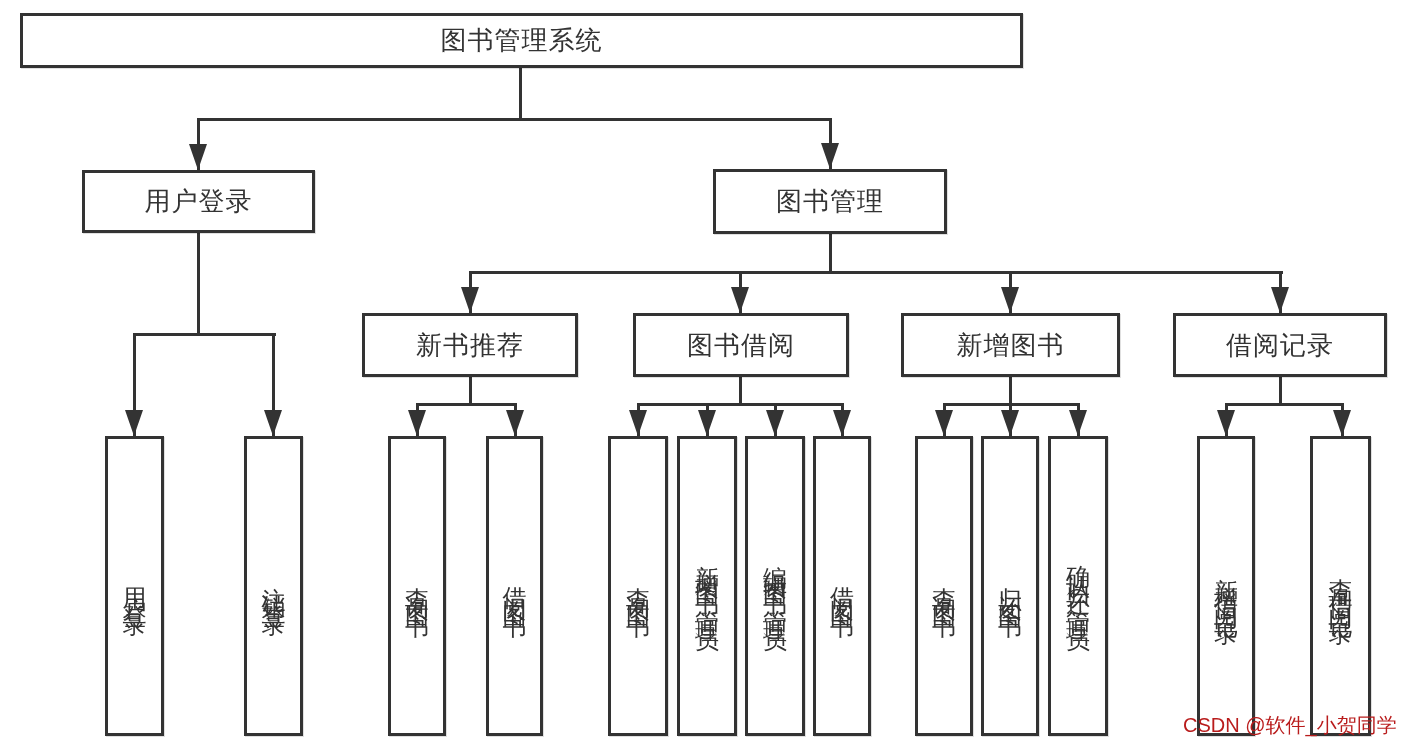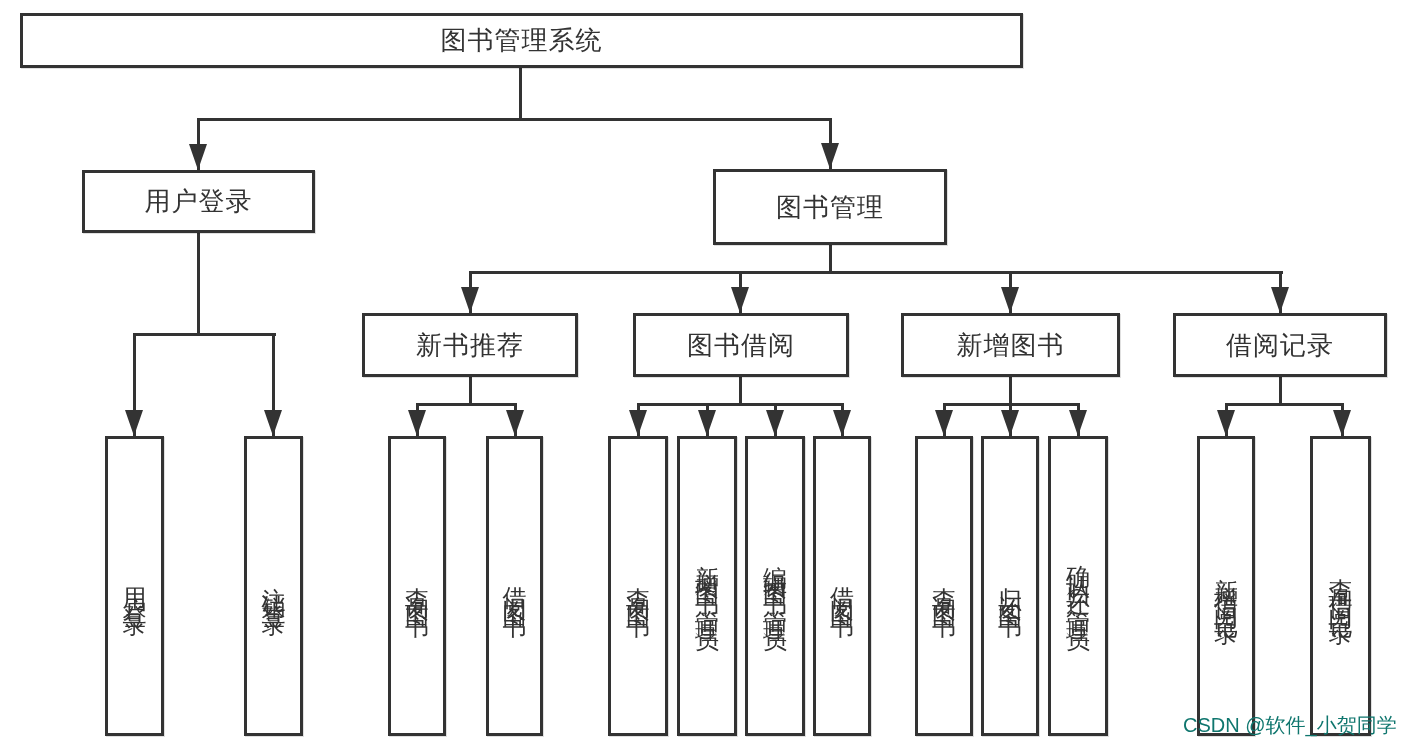--- a/index.html
+++ b/index.html
@@ -38,21 +38,21 @@
     position: absolute;
     width: 0; height: 0;
     border-left: 9px solid transparent;
     border-right: 9px solid transparent;
     border-top: 26px solid #333333;
   }
   .watermark {
     position: absolute;
     left: 1183px;
     top: 712px;
-    color: #0f766e;
+    color: #b91c1c;
     font-size: 20px;
     white-space: nowrap;
   }
 </style>
 </head>
 <body>
 
 <div class="canvas">
 
   <div class="vline" style="left:519px;top:66px;height:54px"></div>
@@ -110,21 +110,21 @@
   <div class="vline" style="left:1279px;top:377px;height:29px"></div>
   <div class="hline" style="left:1225px;top:403px;width:118px"></div>
   <div class="vline" style="left:1225px;top:403px;height:33px"></div>
   <div class="arrow" style="left:1217px;top:410px"></div>
   <div class="vline" style="left:1341px;top:403px;height:33px"></div>
   <div class="arrow" style="left:1333px;top:410px"></div>
 
   <div class="node" style="left:20px;top:13px;width:1003px;height:55px">图书管理系统</div>
 
   <div class="node" style="left:82px;top:170px;width:233px;height:63px">用户登录</div>
-  <div class="node" style="left:713px;top:169px;width:234px;height:76px">图书管理</div>
+  <div class="node" style="left:713px;top:169px;width:234px;height:65px">图书管理</div>
 
   <div class="node" style="left:633px;top:313px;width:216px;height:64px">图书借阅</div>
   <div class="node" style="left:362px;top:313px;width:216px;height:64px">新书推荐</div>
   <div class="node" style="left:901px;top:313px;width:219px;height:64px">新增图书</div>
   <div class="node" style="left:1173px;top:313px;width:214px;height:64px">借阅记录</div>
 
   <div class="node vnode" style="left:105px;top:436px;width:59px;height:300px">
     <span class="vtext">用户登录</span>
   </div>
   <div class="node vnode" style="left:244px;top:436px;width:59px;height:300px">

